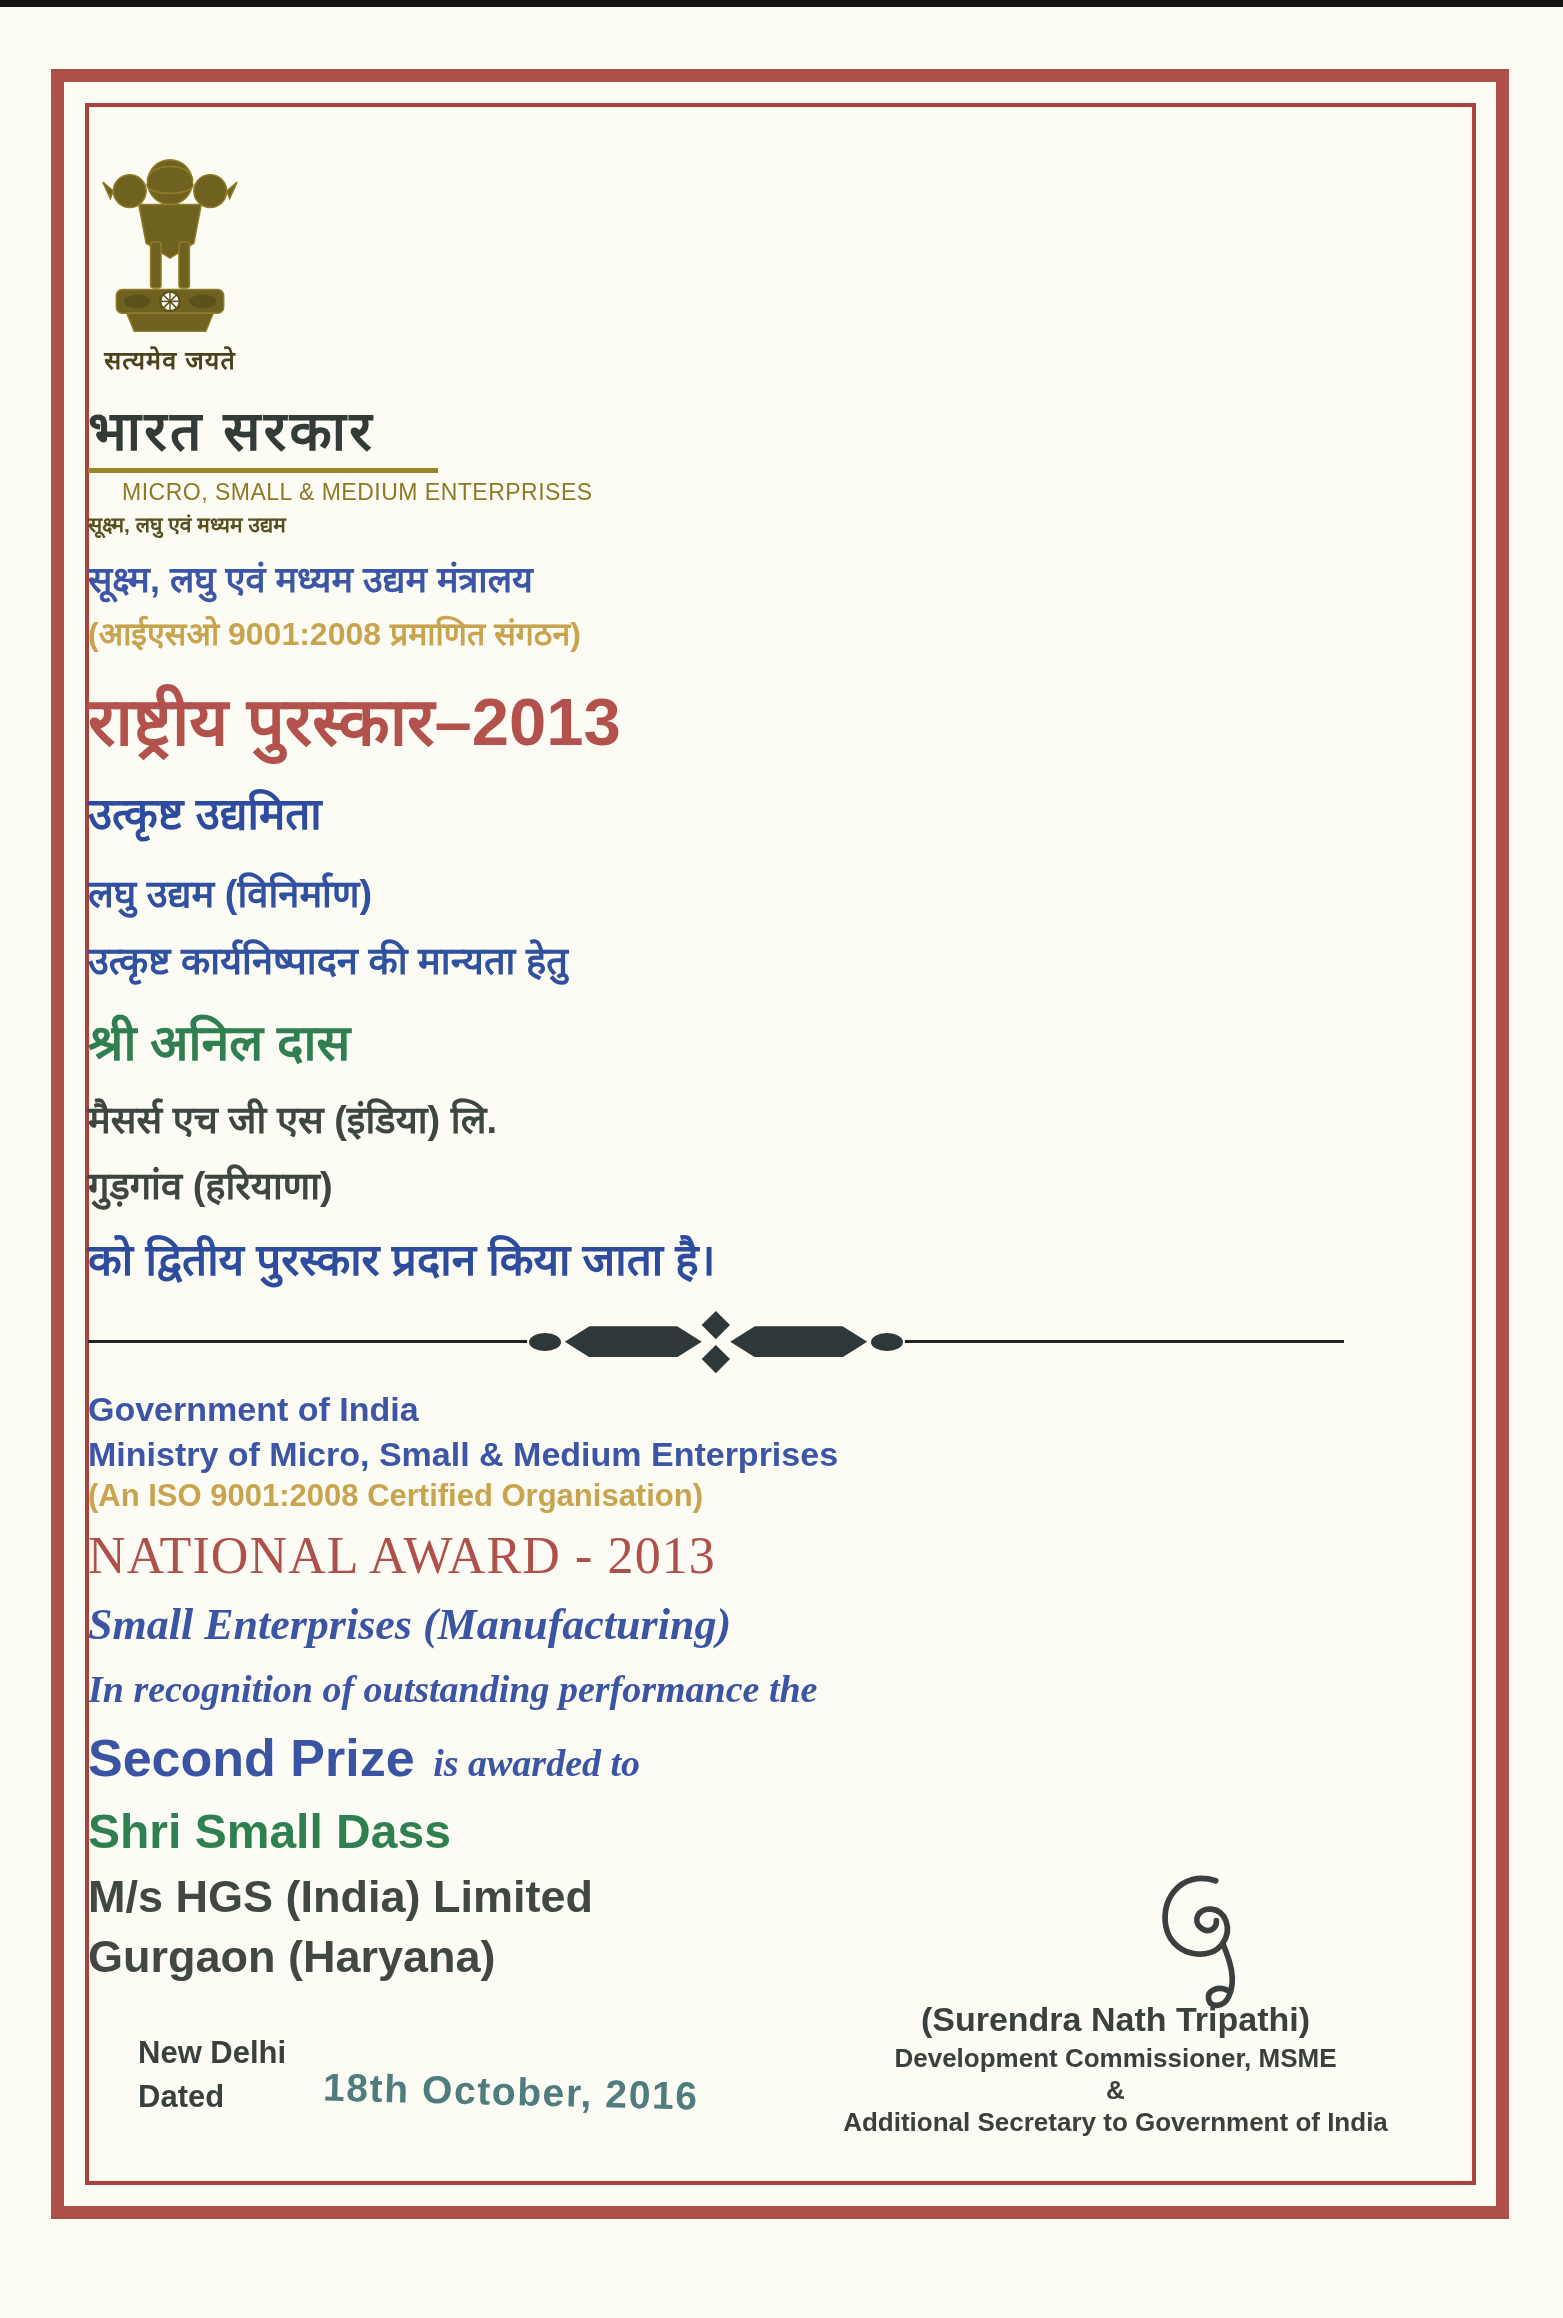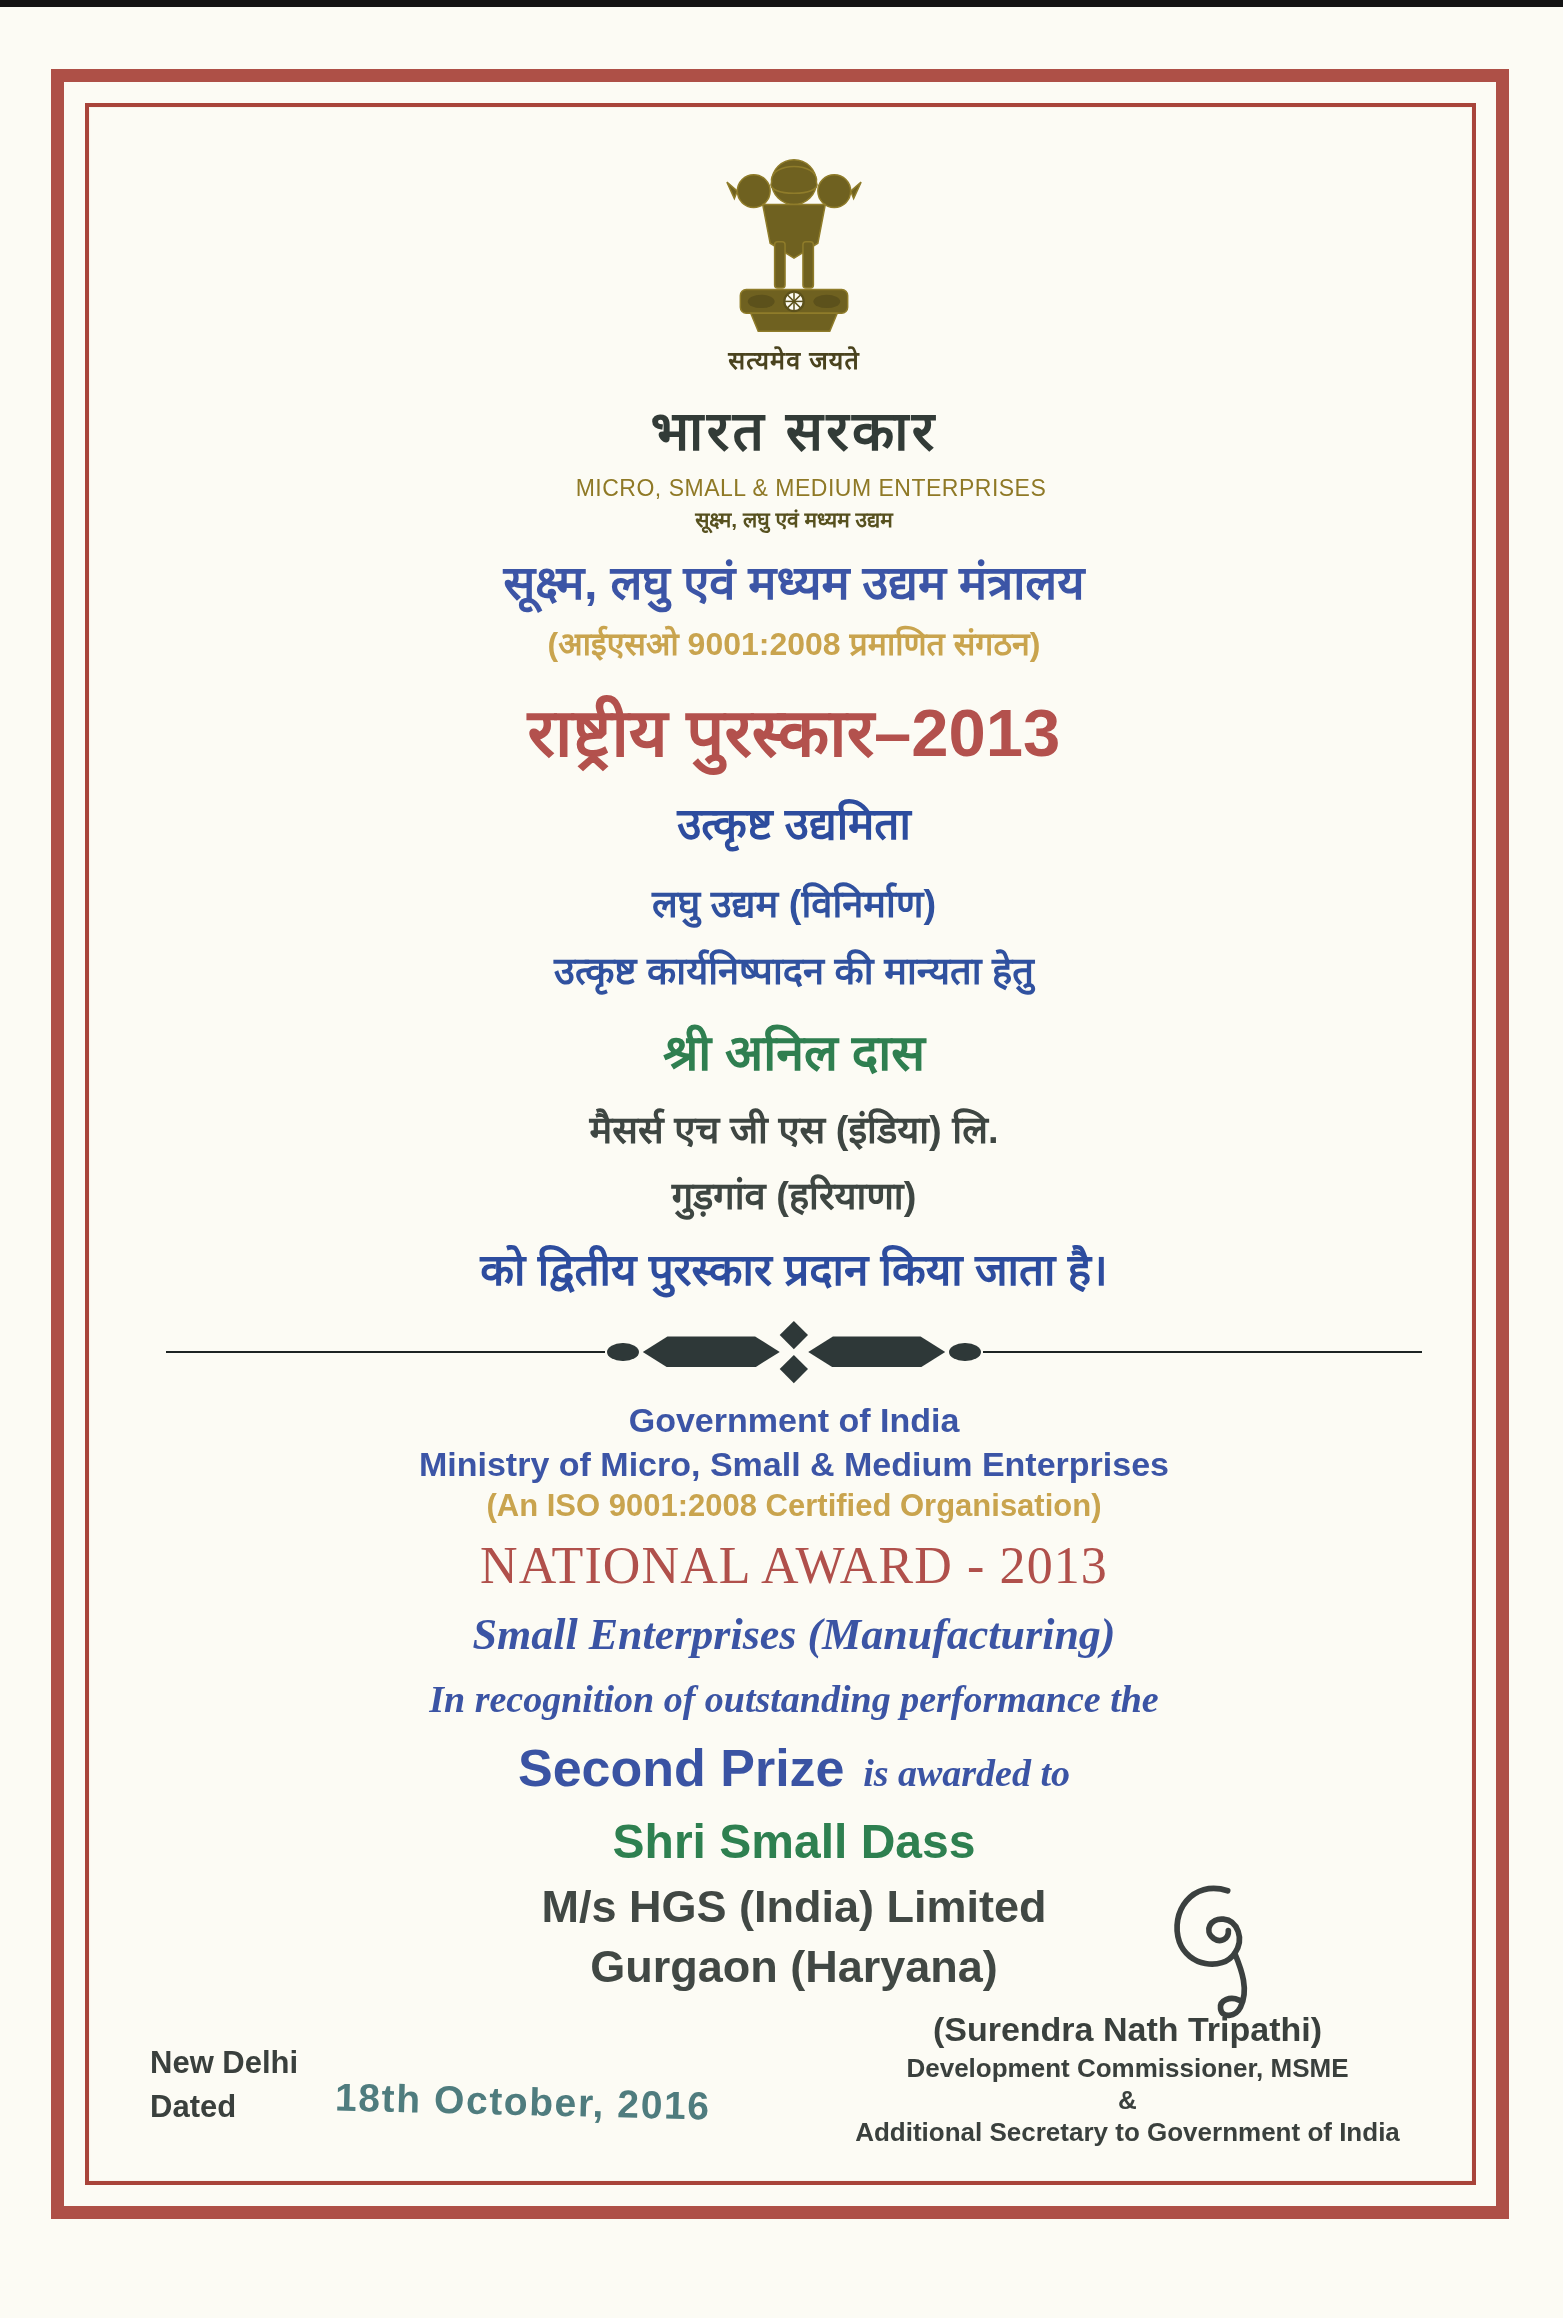--- a/index.html
+++ b/index.html
@@ -18,41 +18,41 @@
     position:absolute; left:51px; top:69px; width:1458px; height:2150px;
     border:13px solid #ae5047;
   }
   .frame-inner{
     position:absolute; left:85px; top:103px; width:1391px; height:2082px;
     border:4.9px solid #a8443a;
     box-shadow: inset 0 0 0 1.1px #f7f4ec;
   }
 
   .content{
-    position:absolute; left:100px; top:106px; width:1388px; height:2076px;
-    display:flex; flex-direction:column; align-items:center; text-align:center;
+    position:absolute; left:88px; top:106px; width:1388px; height:2076px;
+    display:flex; flex-direction:column; align-items:flex-start; text-align:center;
   }
 
   
   .emblem-wrap{ margin-top:46px; display:flex; flex-direction:column; align-items:center; }
   .motto{ margin-top:5.5px; font-size:25px; font-weight:700; color:#4a431e; letter-spacing:1.1px; }
 
   
   .govt-hindi{ margin-top:15.3px; font-size:55px; font-weight:700; color:#323b37; letter-spacing:3.3px; }
   .msme-acronym{
     margin-top:5.5px; font-size:108px; font-weight:900; line-height:0.88;
     letter-spacing:2.2px; color:#a38b2e; font-family:"Liberation Sans",sans-serif;
     background:repeating-linear-gradient(180deg,#c3a73e 0 9.8px,#83701f 9.8px 16.4px);
     -webkit-background-clip:text; background-clip:text; -webkit-text-fill-color:transparent;
     text-shadow:0 1.1px 0 rgba(122,102,30,.35);
   }
   .msme-rule{ width:350px; height:4.9px; background:#9c8428; margin:2.2px 0 6.6px 0; }
   .msme-caption-en{ font-size:23px; font-weight:400; color:#8f7926; letter-spacing:0.5px;margin-left:34px; }
   .msme-caption-hi{ margin-top:3.3px; font-size:21px; font-weight:700; color:#57511f; }
-  .ministry-hi{ margin-top:16.4px; font-size:47px; font-weight:700; color:#3c55a6; }
+  .ministry-hi{ margin-top:16.4px; font-size:36px; font-weight:700; color:#3c55a6; }
   .iso-hi{ margin-top:7.6px; font-size:32px; font-weight:700; color:#c9a44e; }
 
   
   .award-title-hi{ margin-top:19.7px; font-size:67px; font-weight:700; color:#b3514d; }
   .category-hi{ margin-top:16.4px; font-size:44px; font-weight:700; color:#2d4c9e; }
   .subcategory-hi{ margin-top:24px; font-size:38px; font-weight:600; color:#30519f; }
   .recognition-hi{ margin-top:15.3px; font-size:38px; font-weight:600; color:#30519f; }
   .awardee-hi{ margin-top:22px; font-size:50px; font-weight:700; color:#2f7f50; }
   .company-hi{ margin-top:16.4px; font-size:38px; font-weight:600; color:#3e4642; }
   .location-hi{ margin-top:14px; font-size:38px; font-weight:600; color:#3e4642; }

